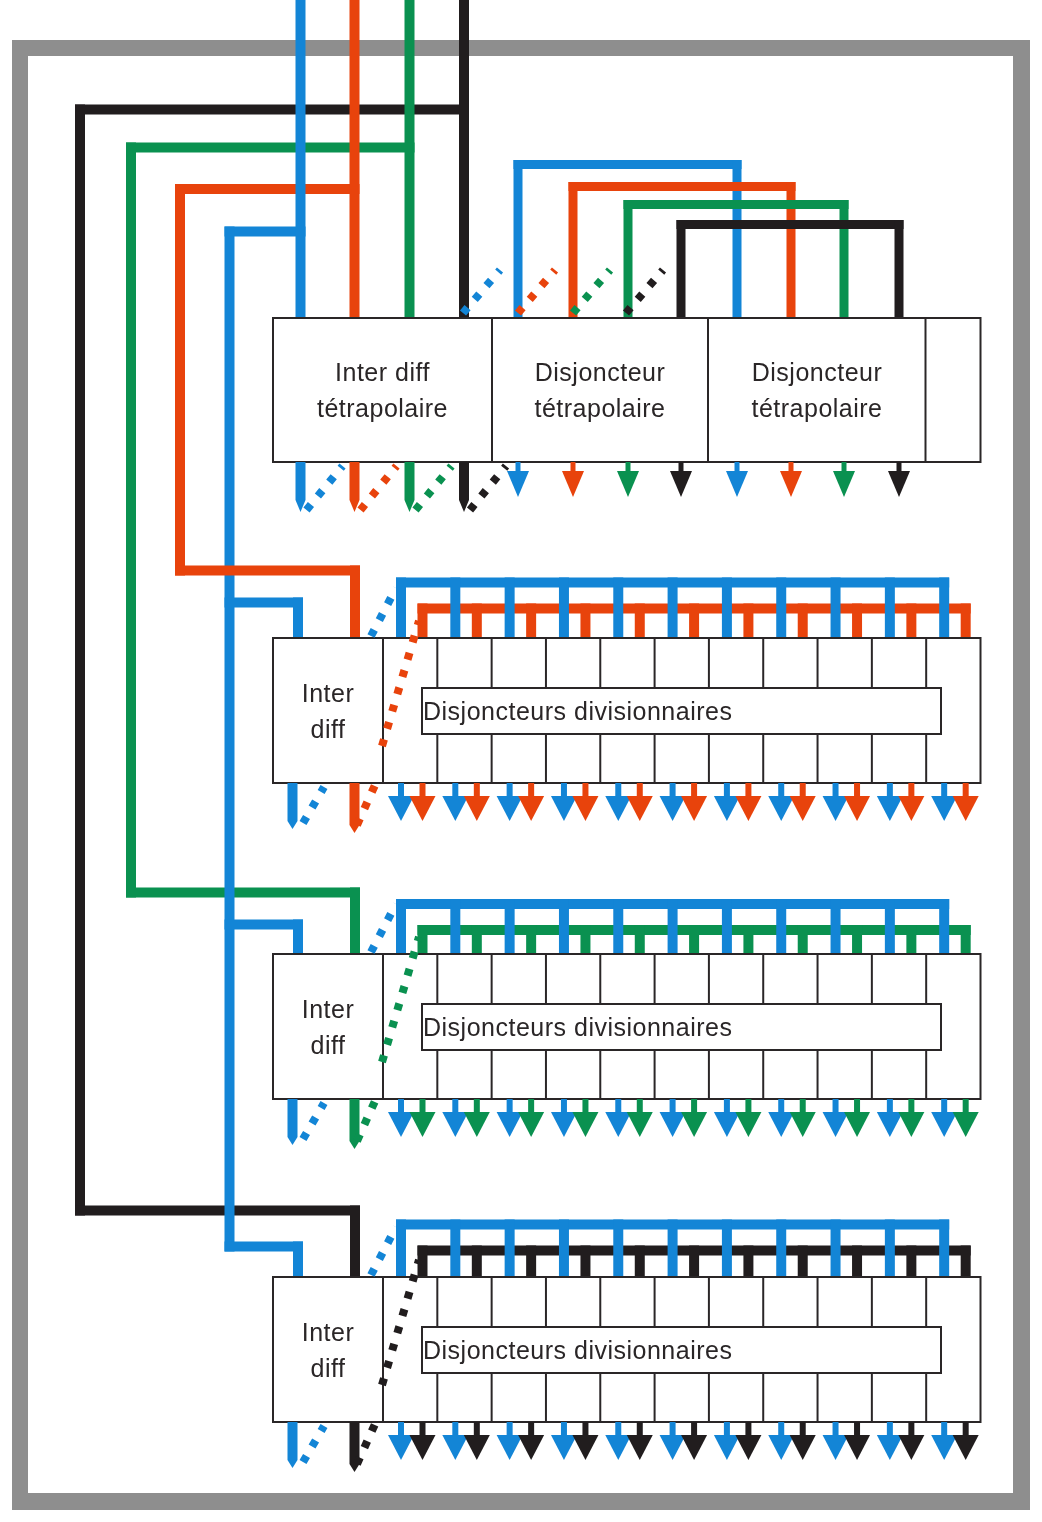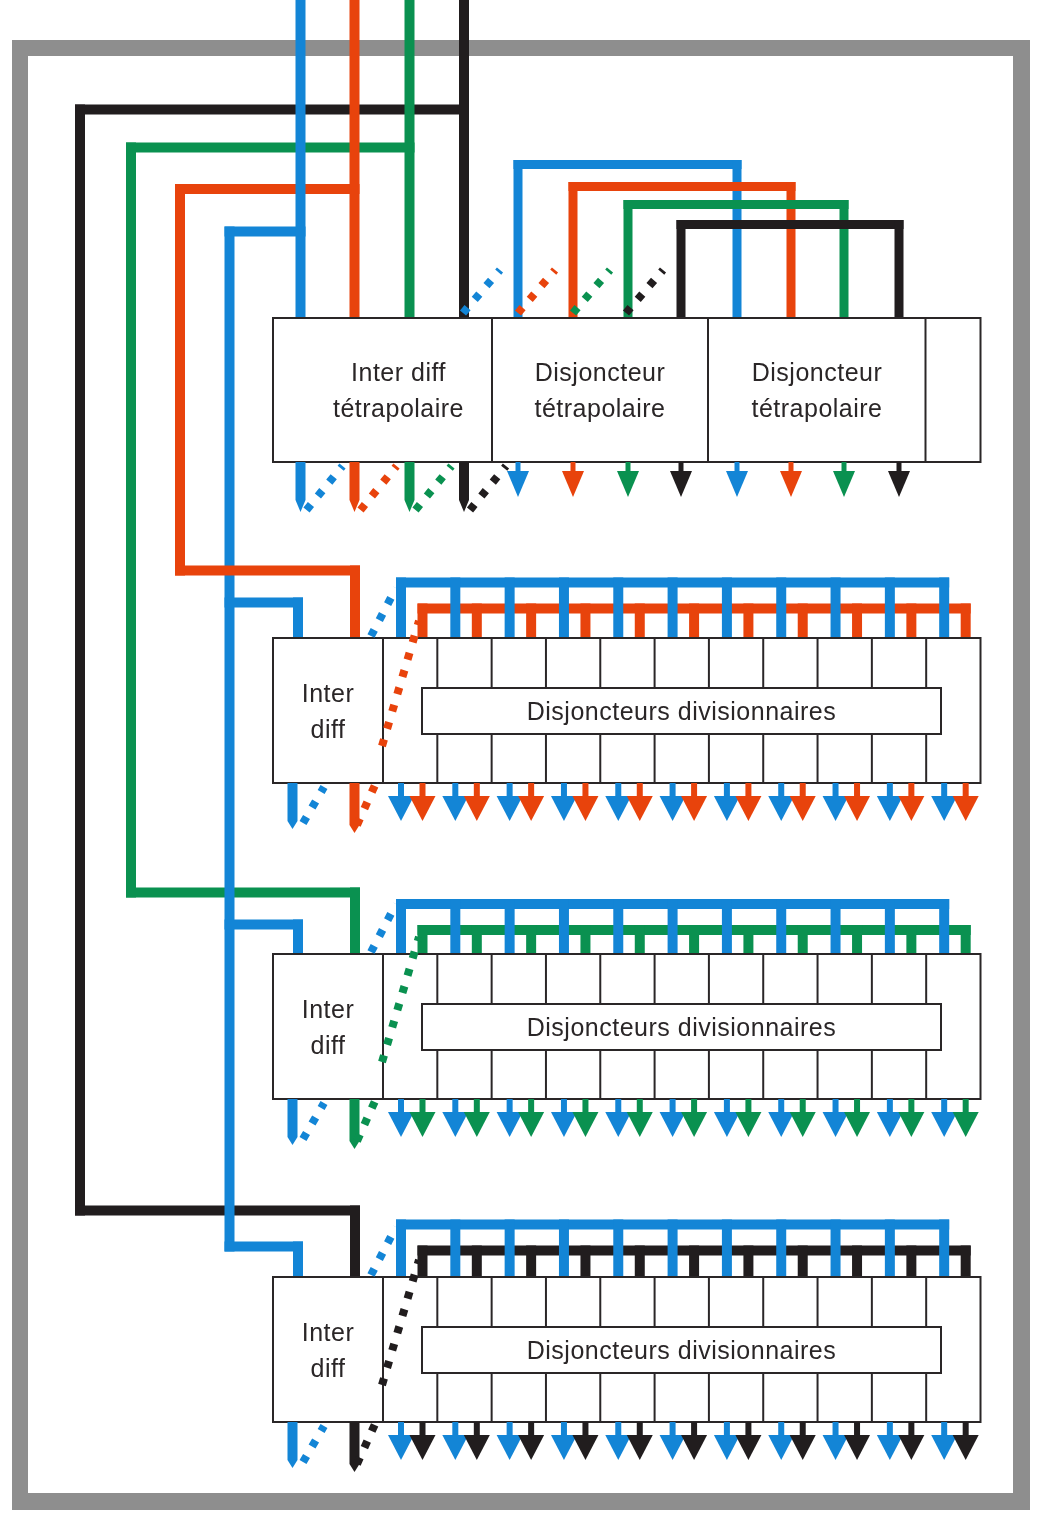--- a/index.html
+++ b/index.html
@@ -3,21 +3,21 @@
 <meta charset="utf-8">
 <style>
   html,body{margin:0;padding:0;background:#ffffff;}
   #stage{position:relative;width:1042px;height:1522px;background:#ffffff;overflow:hidden;
          font-family:"Liberation Sans", sans-serif;}
   #art{position:absolute;left:0;top:0;}
   .lblbox{position:absolute;display:flex;flex-direction:column;align-items:center;
           justify-content:center;pointer-events:none;}
   .lbl{font-size:25px;line-height:36px;color:#2a2627;text-align:center;letter-spacing:.5px;
        white-space:nowrap;}
-  .band{position:absolute;display:flex;align-items:center;justify-content:center;pointer-events:none;}
+  .band{position:absolute;display:flex;align-items:center;justify-content:flex-start;pointer-events:none;}
 </style>
 </head>
 <body>
 
 <div id="stage">
   <svg id="art" width="1042" height="1522" viewBox="0 0 1042 1522">
       <rect x="12" y="40" width="1018" height="16" fill="#8e8e8e" stroke="none" stroke-width="0"></rect>
       <rect x="12" y="1493" width="1018" height="17" fill="#8e8e8e" stroke="none" stroke-width="0"></rect>
       <rect x="12" y="40" width="16" height="1470" fill="#8e8e8e" stroke="none" stroke-width="0"></rect>
       <rect x="1013" y="40" width="17" height="1470" fill="#8e8e8e" stroke="none" stroke-width="0"></rect>
@@ -355,21 +355,21 @@
       <rect x="886.862" y="1422" width="6" height="14" fill="#1385d6" stroke="none" stroke-width="0"></rect>
       <polygon points="876.862,1435 902.862,1435 889.862,1460" fill="#1385d6"></polygon>
       <rect x="908.362" y="1422" width="6" height="14" fill="#211d1e" stroke="none" stroke-width="0"></rect>
       <polygon points="898.362,1435 924.362,1435 911.362,1460" fill="#211d1e"></polygon>
       <rect x="941.18" y="1422" width="6" height="14" fill="#1385d6" stroke="none" stroke-width="0"></rect>
       <polygon points="931.18,1435 957.18,1435 944.18,1460" fill="#1385d6"></polygon>
       <rect x="962.68" y="1422" width="6" height="14" fill="#211d1e" stroke="none" stroke-width="0"></rect>
       <polygon points="952.68,1435 978.68,1435 965.68,1460" fill="#211d1e"></polygon>
     </svg>
 
-  <div class="lblbox" style="left:290px;top:320px;width:217px;height:140px;">
+  <div class="lblbox" style="left:274px;top:320px;width:217px;height:140px;">
     <span class="lbl">Inter diff</span>
     <span class="lbl">tétrapolaire</span>
   </div>
   <div class="lblbox" style="left:493px;top:320px;width:214px;height:140px;">
     <span class="lbl">Disjoncteur</span>
     <span class="lbl">tétrapolaire</span>
   </div>
   <div class="lblbox" style="left:709px;top:320px;width:216px;height:140px;">
     <span class="lbl">Disjoncteur</span>
     <span class="lbl">tétrapolaire</span>

